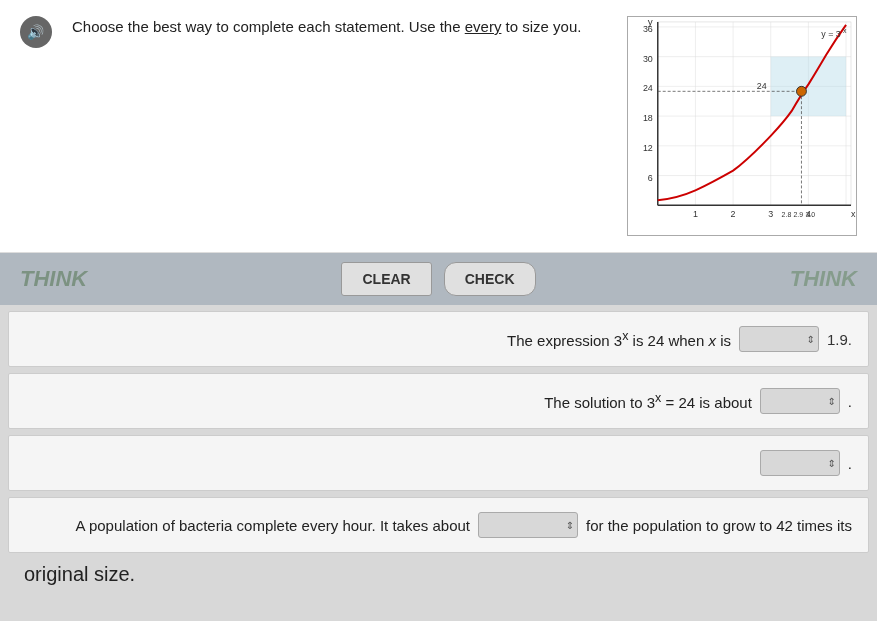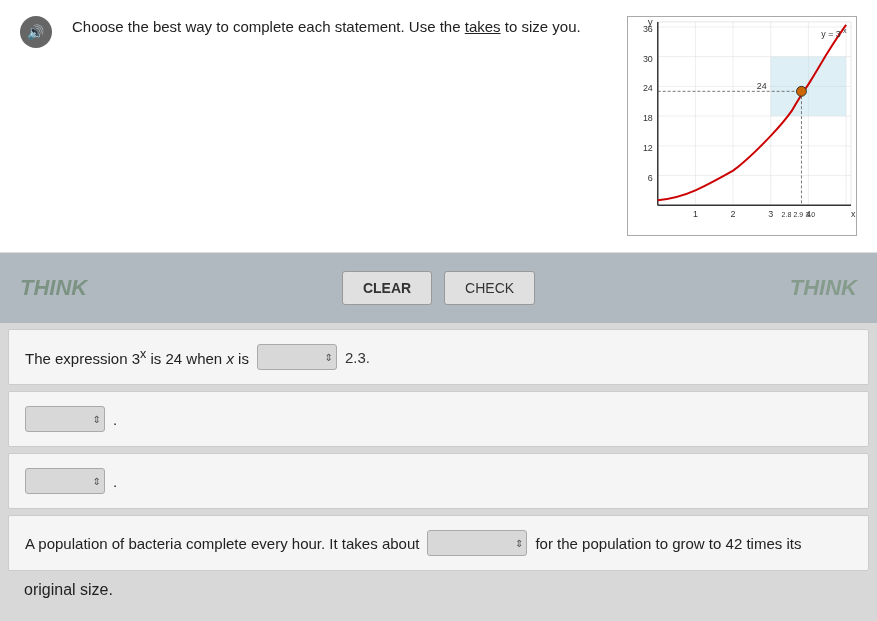--- a/index.html
+++ b/index.html
@@ -70,21 +70,21 @@
       align-items: center;
       justify-content: center;
       color: white;
       font-size: 14px;
       z-index: 10;
     }
 
     
     .banner-section {
       background: #b0b8c0;
-      height: 70px;
+      height: 52px;
       display: flex;
       align-items: center;
       justify-content: space-between;
       padding: 0 20px;
       position: relative;
       overflow: hidden;
     }
 
     .banner-text-left {
       color: #5a7a5a;
@@ -117,23 +117,23 @@
       cursor: pointer;
       border-radius: 3px;
       color: #333;
     }
 
     .btn-check {
       background: #e0e0e0;
       border: 1px solid #999;
       padding: 8px 20px;
       font-size: 14px;
-      font-weight: normal;
+      font-weight: bold;
       cursor: pointer;
-      border-radius: 3px;
+      border-radius: 12px;
       color: #333;
     }
 
     
     .questions-section {
       flex: 1;
       background: #d8d8d8;
       padding: 0;
     }
 
@@ -142,20 +142,21 @@
       border: 1px solid #ccc;
       margin: 6px 8px;
       padding: 14px 16px;
       display: flex;
       align-items: center;
       gap: 8px;
       font-size: 15px;
       color: #222;
       border-radius: 2px;
       min-height: 52px;
+      justify-content: flex-end;
     }
 
     .dropdown-select {
       background: #d8d8d8;
       border: 1px solid #aaa;
       border-radius: 3px;
       padding: 4px 24px 4px 8px;
       font-size: 14px;
       cursor: pointer;
       appearance: none;
@@ -197,21 +198,21 @@
 <div class="main-container">
 
   <div class="top-section">
 
     <button class="audio-button" style="position:relative; left:auto; top:auto; margin-right:0; flex-shrink:0;">
       <span>🔊</span>
     </button>
 
     <div class="instruction-text">
       <span>Choose the best way to complete each statement. Use the</span>
-      <span style="text-decoration:underline; cursor:pointer;"> takes</span>
+      <span style="text-decoration:underline; cursor:pointer;"> every</span>
       <span>to size you.</span>
     </div>
 
     <div class="graph-wrapper">
       <div class="graph-container">
         <svg class="graph-svg" viewBox="0 0 230 220">
 
           <rect x="30" y="5" width="195" height="185" fill="white" stroke="#ccc" stroke-width="0.5"></rect>
 
           <line x1="68" y1="5" x2="68" y2="190" stroke="#ddd" stroke-width="0.5"></line>
@@ -281,24 +282,25 @@
     <div class="question-row">
       <span>The expression 3<sup>x</sup> is 24 when <i>x</i> is</span>
       <div class="select-wrapper">
         <select class="dropdown-select">
           <option value=""></option>
           <option value="2.9">2.9</option>
           <option value="3.0">3.0</option>
           <option value="2.8">2.8</option>
         </select>
       </div>
-      <span class="answer-value">2.3.</span>
+      <span class="answer-value">1.9.</span>
     </div>
 
     <div class="question-row">
+      <span>The solution to 3<sup>x</sup> = 24 is about</span>
       <div class="select-wrapper">
         <select class="dropdown-select">
           <option value=""></option>
           <option value="2.9">2.9</option>
           <option value="3.0">3.0</option>
         </select>
       </div>
       <span>.</span>
     </div>
 
@@ -318,18 +320,18 @@
       <div class="select-wrapper">
         <select class="dropdown-select" style="min-width:100px;">
           <option value=""></option>
           <option value="2.9 hours">2.9 hours</option>
           <option value="3 hours">3 hours</option>
         </select>
       </div>
       <span>for the population to grow to 42 times its</span>
     </div>
 
-    <div style="padding: 2px 24px; font-size:16px; color:#222;margin-top:8px;">
+    <div style="padding: 2px 24px; font-size:20px; color:#222;margin-top:8px;">
       <span>original size.</span>
     </div>
 
   </div>
 </div>
 
 </body></html>

